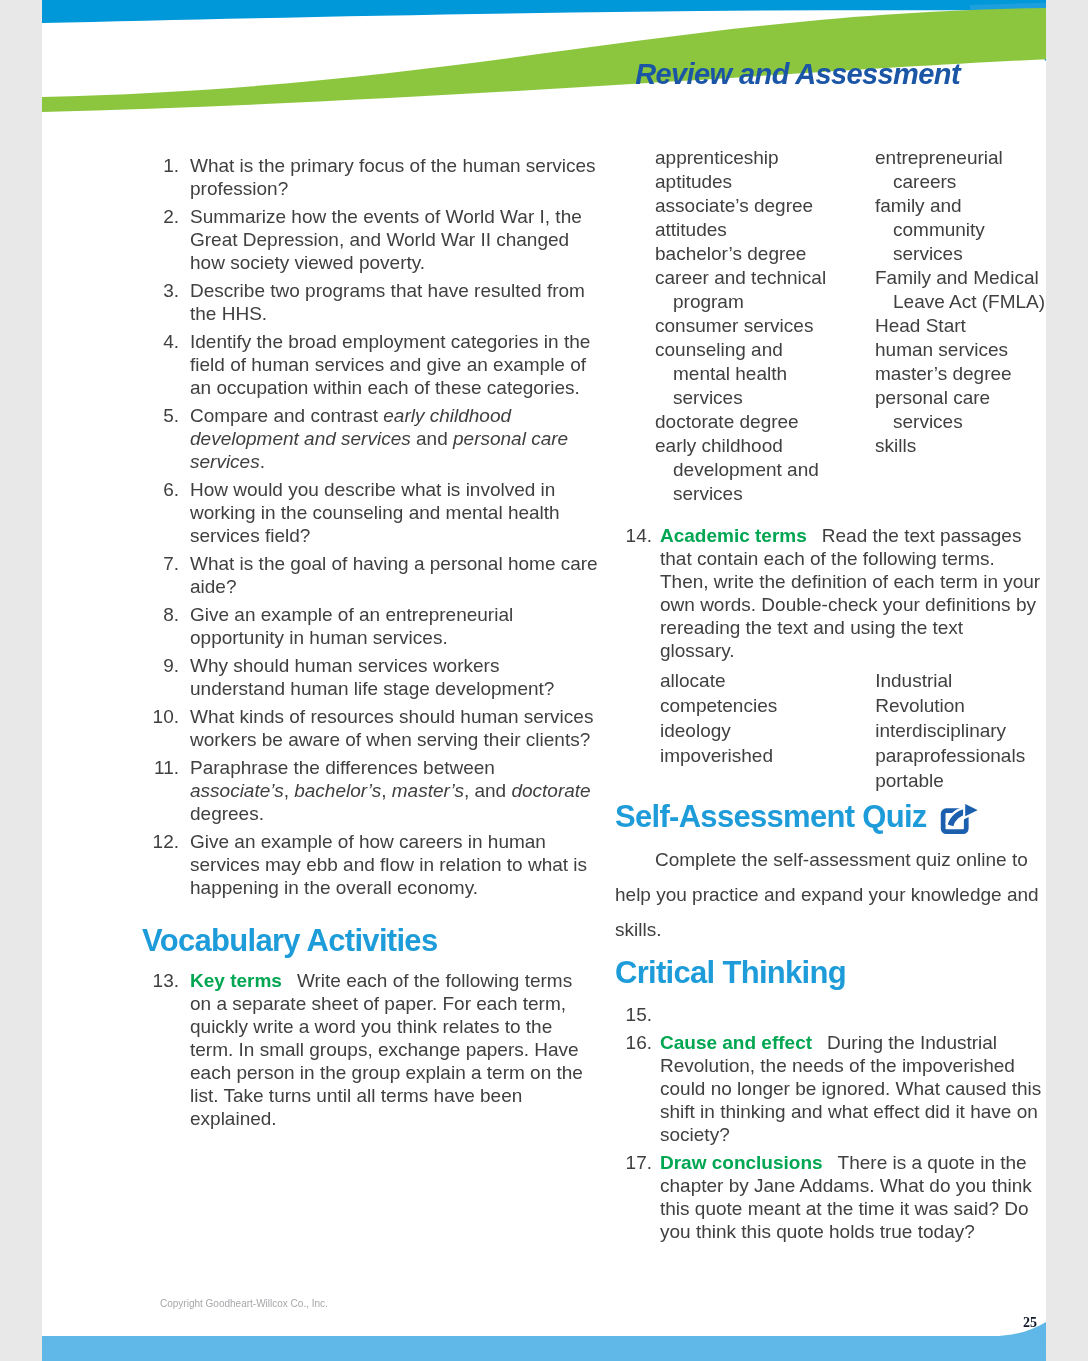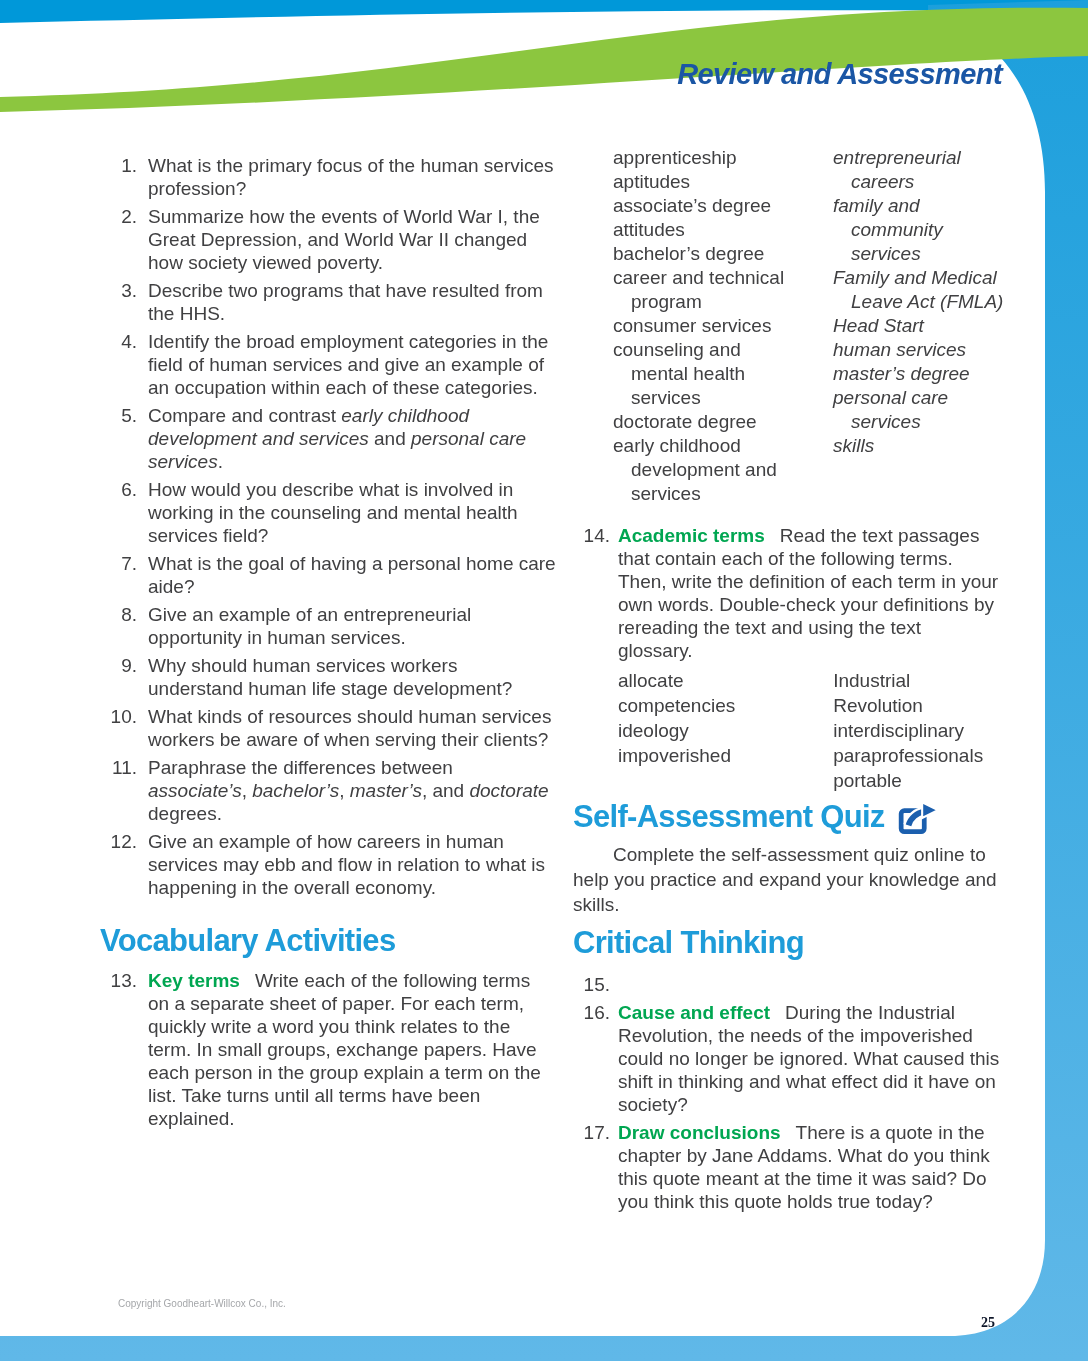--- a/index.html
+++ b/index.html
@@ -1,40 +1,40 @@
 <!DOCTYPE html>
 <html><head>
 <meta charset="utf-8">
 <style>
   html,body{margin:0;padding:0;background:#e8e8e8;}
-  .page{position:relative;width:1088px;height:1361px;background:#ffffff;
+  .page{position:relative;width:1004px;height:1361px;background:#ffffff;
         font-family:"Liberation Sans",sans-serif;color:#404042;overflow:hidden;margin:0 auto;}
   .bg{position:absolute;left:0;top:0;width:1088px;height:1361px;}
   .banner-title{position:absolute;top:58px;right:86px;font-size:29px;font-weight:bold;
         font-style:italic;color:#1A56A5;letter-spacing:-0.6px;z-index:3;}
   .col{position:absolute;top:142px;z-index:2;}
   .col-left{left:100px;width:460px;}
   .col-right{left:573px;width:442px;}
   .sec-heading{font-size:31px;line-height:36px;font-weight:bold;color:#1E9CD9;margin:0;
         letter-spacing:-0.7px;display:flex;align-items:center;gap:13px;}
   .ext-icon{width:42px;height:36px;flex:none;margin-top:2px;}
   .q-list{margin-top:12px;}
   .q-item{display:flex;margin-bottom:5px;font-size:19px;line-height:23px;}
   .q-num{width:37px;text-align:right;flex:none;margin-right:11px;}
   .q-body{width:408px;}
   .col-right .q-body{width:382px;margin-left:-3px;}
   .lead{color:#00A651;font-weight:bold;margin-right:15px;}
   .it{font-style:italic;}
   .vocab{display:flex;padding-left:40px;font-size:19px;line-height:24px;margin:4px 0 18px 0;}
   .vcol-a{width:220px;}
-  .vcol-b{width:182px;font-style:italic;}
+  .vcol-b{width:182px;}
   .term-line.wrap{padding-left:18px;}
   .term-grid{display:flex;margin-top:6px;line-height:25px;}
   .tg-left{width:222px;}
-  .quiz-para{font-size:19px;line-height:25px;text-indent:40px;margin:6px 0 8px 0;}
+  .quiz-para{font-size:19px;line-height:35px;text-indent:40px;margin:6px 0 8px 0;}
   .mt-vocab-heading{margin-top:24px;}
   .mt-quiz{}
   .mt-ct{margin-top:8px;}
   .item13{margin-top:10px;}
   .item14{margin-top:2px;}
   .footer-copy{position:absolute;left:118px;top:1298px;font-size:10px;color:#A5A7AA;z-index:2;}
   .page-num{position:absolute;left:981px;top:1315px;font-family:"Liberation Serif",serif;
         font-weight:bold;font-size:14px;color:#0f172a;z-index:2;}
 </style>
 </head>

